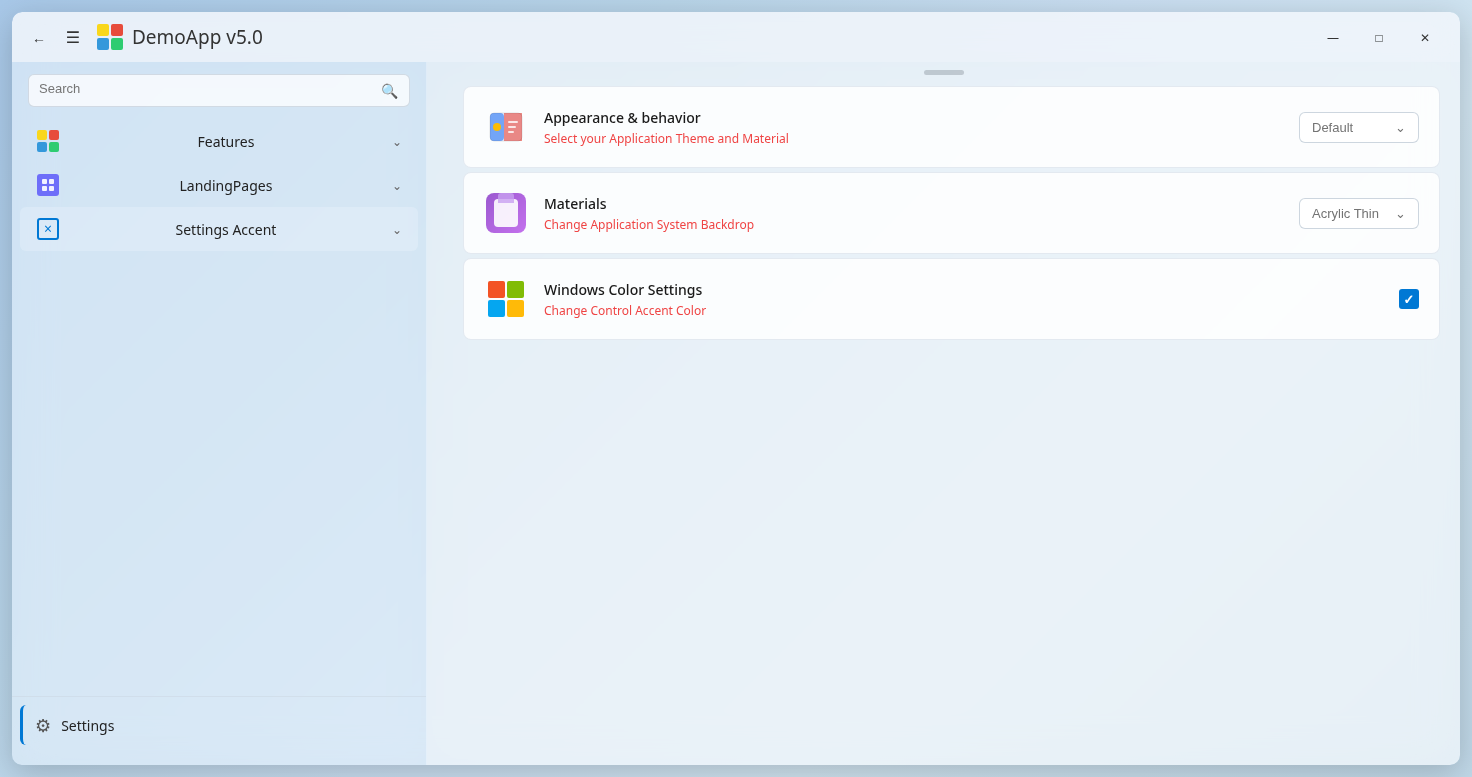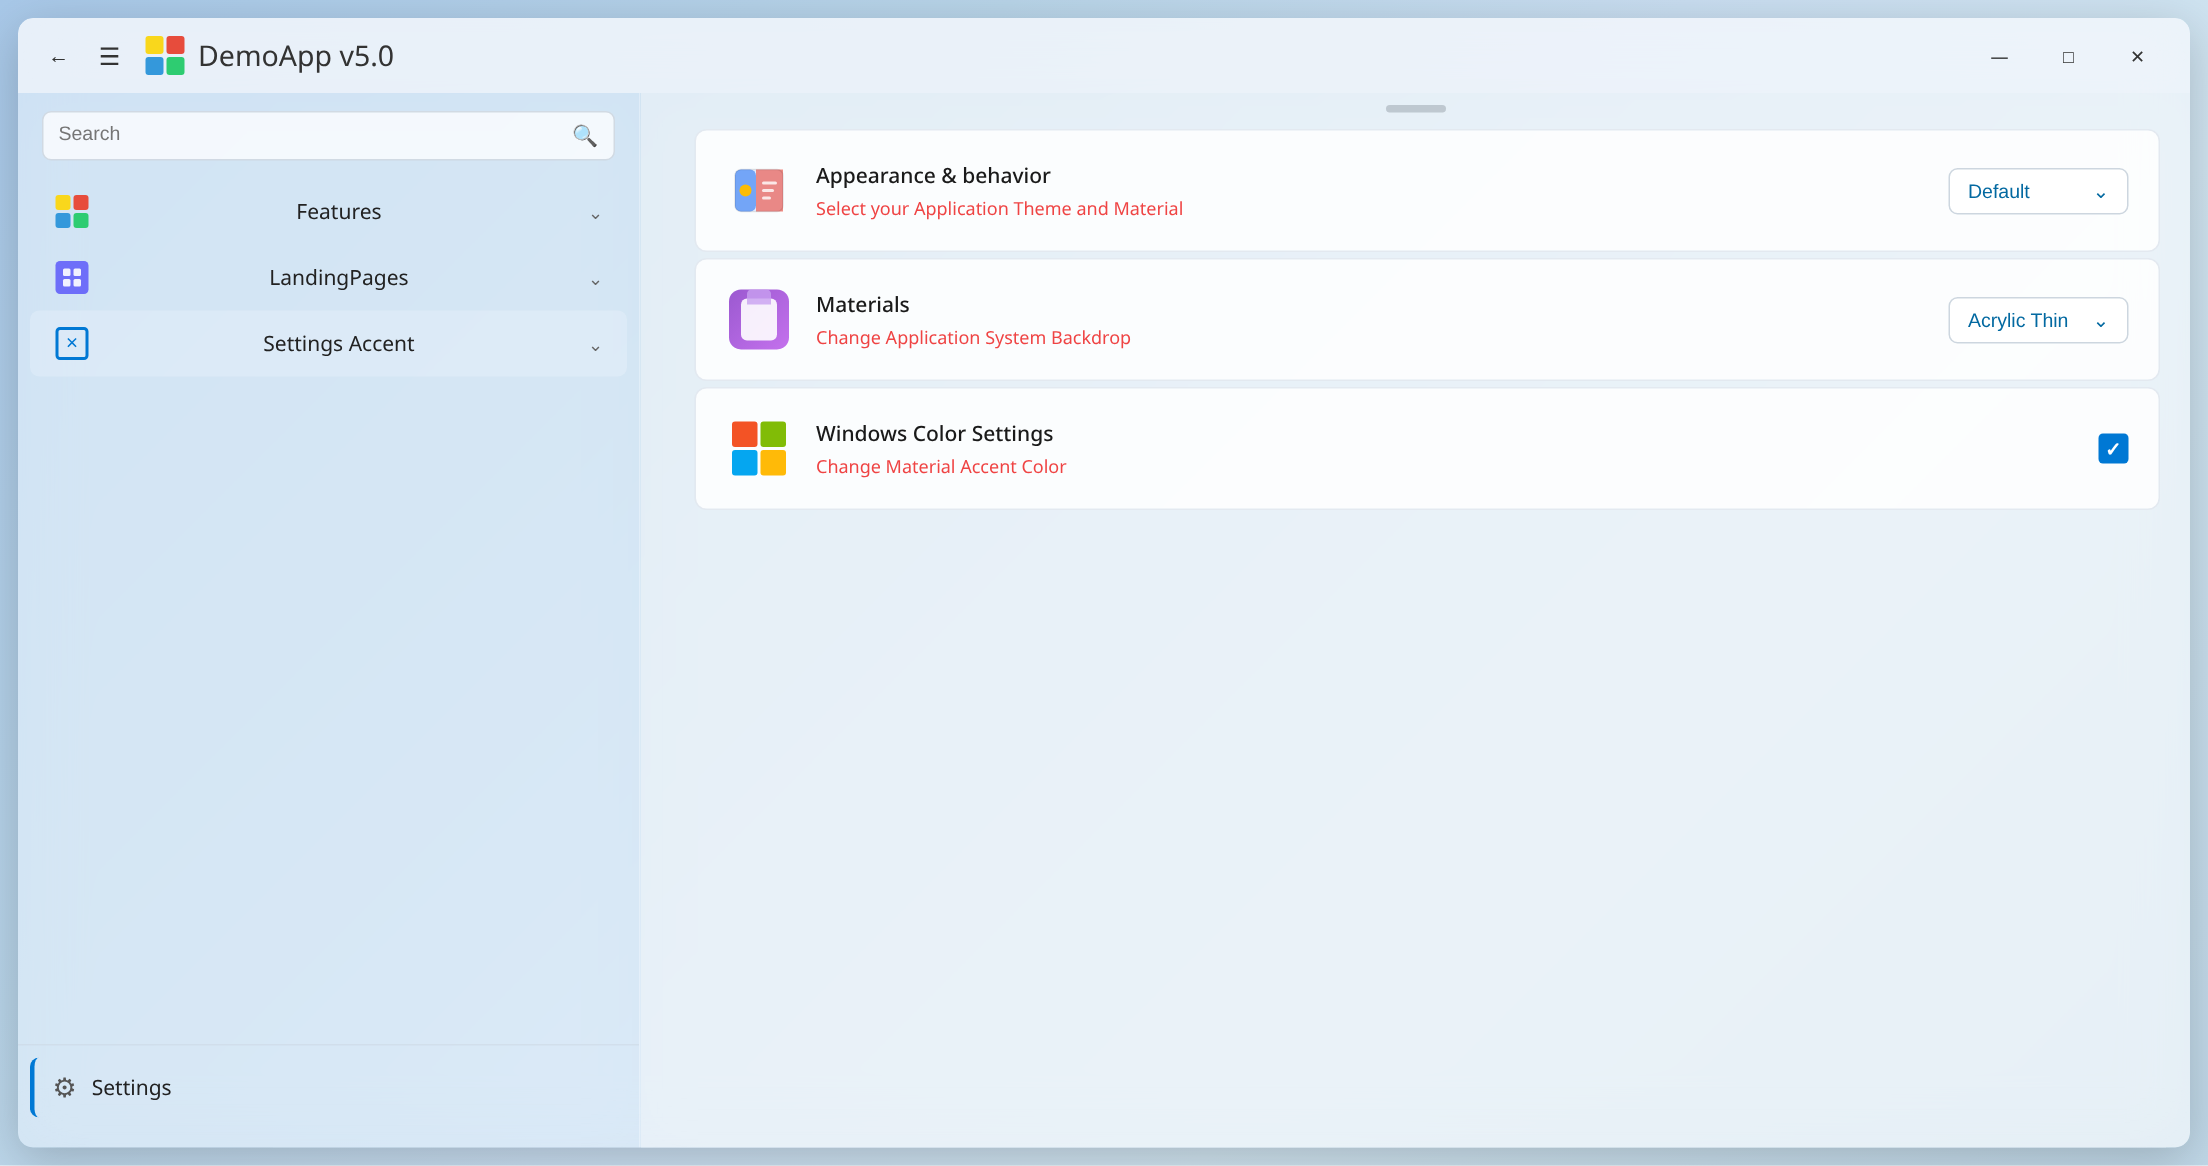--- a/index.html
+++ b/index.html
@@ -319,21 +319,21 @@
     .dropdown-btn {
       display: flex;
       align-items: center;
       gap: 8px;
       background: rgba(255,255,255,0.95);
       border: 1px solid rgba(200,210,220,0.9);
       border-radius: 6px;
       padding: 7px 12px;
       cursor: pointer;
       font-size: 13px;
-      color: #0369a1;
+      color: #737373;
       min-width: 120px;
       justify-content: space-between;
     }
 
     .checkbox-control {
       width: 20px;
       height: 20px;
       background: #0078d4;
       border-radius: 3px;
       display: flex;
@@ -517,21 +517,21 @@
           <div class="card-icon">
             <svg width="44" height="44" viewBox="0 0 44 44" xmlns="http://www.w3.org/2000/svg">
               <rect x="4" y="4" width="17" height="17" rx="2" fill="#f35325"></rect>
               <rect x="23" y="4" width="17" height="17" rx="2" fill="#81bc06"></rect>
               <rect x="4" y="23" width="17" height="17" rx="2" fill="#05a6f0"></rect>
               <rect x="23" y="23" width="17" height="17" rx="2" fill="#ffba08"></rect>
             </svg>
           </div>
           <div class="card-text">
             <div class="card-title">Windows Color Settings</div>
-            <div class="card-desc">Change Material Accent Color</div>
+            <div class="card-desc">Change Control Accent Color</div>
           </div>
           <div class="card-control">
             <div class="checkbox-control"></div>
           </div>
         </div>
 
       </div>
     </div>
   </div>
 </div>

